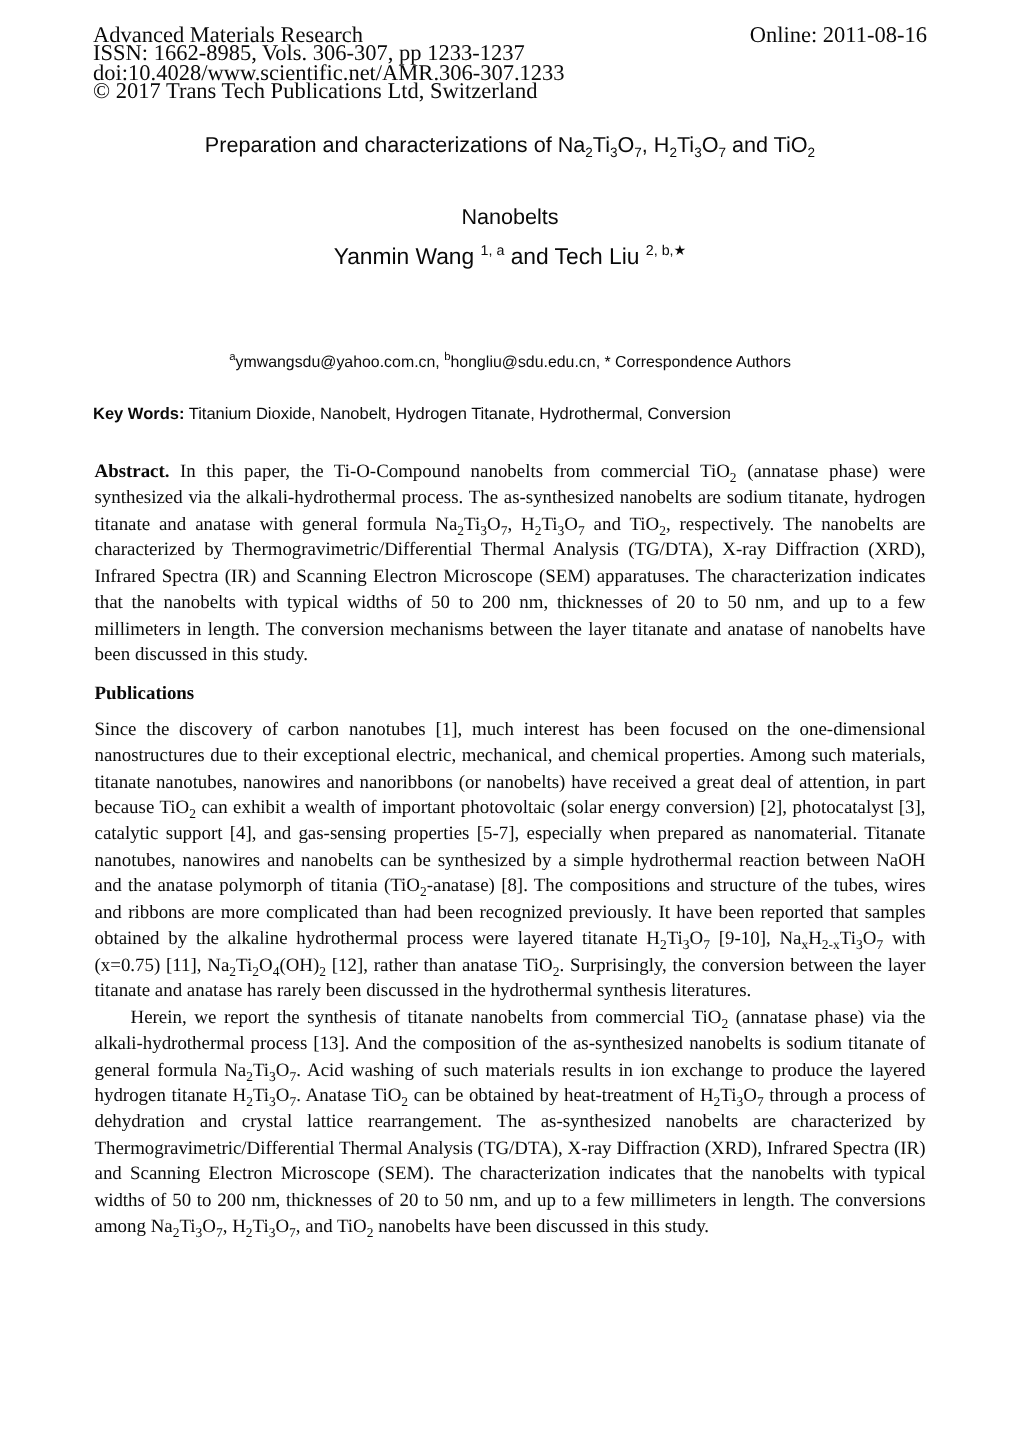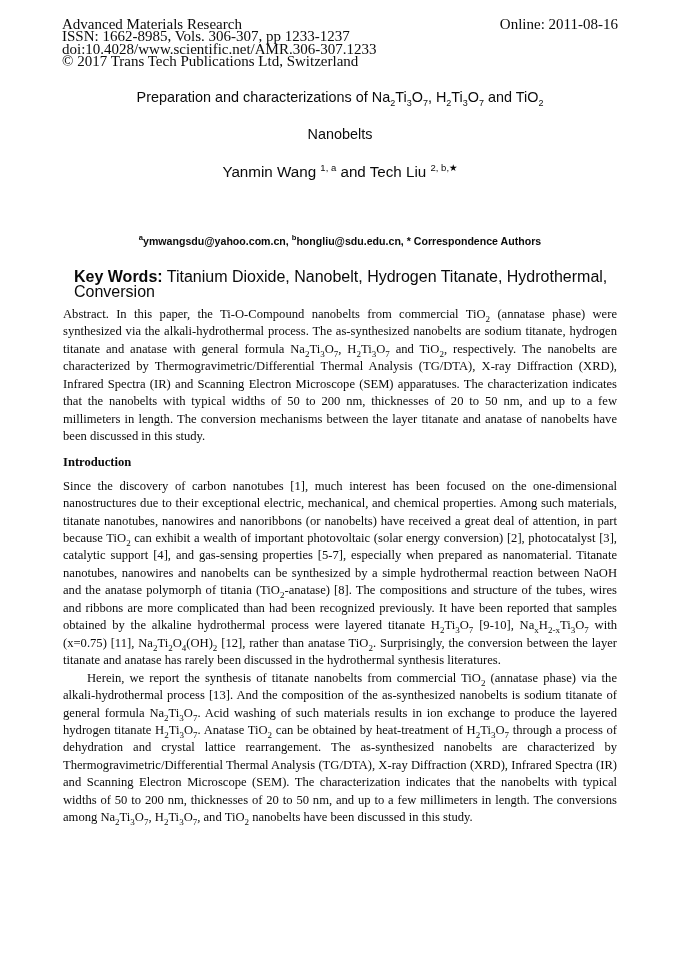--- a/index.html
+++ b/index.html
@@ -47,21 +47,21 @@
     left: 62px;
     top: 88px;
     width: 556px;
     text-align: center;
     font-family: "Liberation Sans", "DejaVu Sans", sans-serif;
     font-weight: normal;
     font-size: 14.4px;
     line-height: 19px;
   }
   .title-line2 {
-    margin-top: 18px;
+    margin-top: 29px;
   }
 
   
   .authors {
     position: absolute;
     left: 62px;
     top: 158px;
     width: 556px;
     text-align: center;
     font-family: "Liberation Sans", "DejaVu Sans", sans-serif;
@@ -84,54 +84,52 @@
   .affiliations sup { font-size: 7.6px; vertical-align: super; }
   .emails {
     position: absolute;
     left: 62px;
     top: 230px;
     width: 556px;
     text-align: center;
     font-family: "Liberation Sans", "DejaVu Sans", sans-serif;
     font-size: 10.6px;
     line-height: 16px;
-    font-weight: bold;
   }
   .emails sup { font-size: 7.6px; vertical-align: super; }
 
   
   .keywords {
     position: absolute;
     left: 62px;
     top: 269px;
     width: 556px;
     font-family: "Liberation Sans", "DejaVu Sans", sans-serif;
-    font-size: 16px;
+    font-size: 11px;
     line-height: 15px;
-    margin-left: 12px;
   }
   .keywords .kw-label { font-weight: bold; }
 
   
   .body-col {
     position: absolute;
     left: 63px;
     top: 306px;
     width: 554px;
     font-size: 12.6px;
     line-height: 17.45px;
     text-align: justify;
   }
   .body-col p {
     margin: 0;
     text-align: justify;
     text-justify: inter-word;
   }
   p.abstract { margin-bottom: 8px; }
-  p.abstract .ab-label { font-weight: normal; }
+  p.abstract .ab-label { font-weight: bold; }
   h2.section-heading {
     margin: 0 0 7px 0;
     font-size: 12.6px;
     font-weight: bold;
     line-height: 17px;
     text-align: left;
   }
   p.para-indent { text-indent: 24px; }
   p.para { margin-bottom: 0; }
   sub { font-size: 9px; vertical-align: sub; line-height: 0; }
@@ -160,20 +158,20 @@
 
 
   <div class="emails"><sup>a</sup><span>ymwangsdu@yahoo.com.cn, </span><sup>b</sup><span>hongliu@sdu.edu.cn, * Correspondence Authors</span></div>
 
   <div class="keywords"><span class="kw-label">Key Words:</span><span> Titanium Dioxide, Nanobelt, Hydrogen Titanate, Hydrothermal, Conversion</span></div>
 
   <div class="body-col">
 
     <p class="abstract"><span class="ab-label">Abstract.</span><span> In this paper, the Ti-O-Compound nanobelts from commercial TiO</span><sub>2</sub><span> (annatase phase) were synthesized via the alkali-hydrothermal process. The as-synthesized nanobelts are sodium titanate, hydrogen titanate and anatase with general formula Na</span><sub>2</sub><span>Ti</span><sub>3</sub><span>O</span><sub>7</sub><span>, H</span><sub>2</sub><span>Ti</span><sub>3</sub><span>O</span><sub>7</sub><span> and TiO</span><sub>2</sub><span>, respectively. The nanobelts are characterized by Thermogravimetric/Differential Thermal Analysis (TG/DTA), X-ray Diffraction (XRD), Infrared Spectra (IR) and Scanning Electron Microscope (SEM) apparatuses. The characterization indicates that the nanobelts with typical widths of 50 to 200 nm, thicknesses of 20 to 50 nm, and up to a few millimeters in length. The conversion mechanisms between the layer titanate and anatase of nanobelts have been discussed in this study.</span></p>
 
-    <h2 class="section-heading">Introduction</h2>
+    <h2 class="section-heading">Publications</h2>
 
     <p class="para"><span>Since the discovery of carbon nanotubes [1], much interest has been focused on the one-dimensional nanostructures due to their exceptional electric, mechanical, and chemical properties. Among such materials, titanate nanotubes, nanowires and nanoribbons (or nanobelts) have received a great deal of attention, in part because TiO</span><sub>2</sub><span> can exhibit a wealth of important photovoltaic (solar energy conversion) [2], photocatalyst [3], catalytic support [4], and gas-sensing properties [5-7], especially when prepared as nanomaterial. Titanate nanotubes, nanowires and nanobelts can be synthesized by a simple hydrothermal reaction between NaOH and the anatase polymorph of titania (TiO</span><sub>2</sub><span>-anatase) [8]. The compositions and structure of the tubes, wires and ribbons are more complicated than had been recognized previously. It have been reported that samples obtained by the alkaline hydrothermal process were layered titanate H</span><sub>2</sub><span>Ti</span><sub>3</sub><span>O</span><sub>7</sub><span> [9-10], Na</span><sub>x</sub><span>H</span><sub>2-x</sub><span>Ti</span><sub>3</sub><span>O</span><sub>7</sub><span> with (x=0.75) [11], Na</span><sub>2</sub><span>Ti</span><sub>2</sub><span>O</span><sub>4</sub><span>(OH)</span><sub>2</sub><span> [12], rather than anatase TiO</span><sub>2</sub><span>. Surprisingly, the conversion between the layer titanate and anatase has rarely been discussed in the hydrothermal synthesis literatures.</span></p>
 
     <p class="para para-indent"><span>Herein, we report the synthesis of titanate nanobelts from commercial TiO</span><sub>2</sub><span> (annatase phase) via the alkali-hydrothermal process [13]. And the composition of the as-synthesized nanobelts is sodium titanate of general formula Na</span><sub>2</sub><span>Ti</span><sub>3</sub><span>O</span><sub>7</sub><span>. Acid washing of such materials results in ion exchange to produce the layered hydrogen titanate H</span><sub>2</sub><span>Ti</span><sub>3</sub><span>O</span><sub>7</sub><span>. Anatase TiO</span><sub>2</sub><span> can be obtained by heat-treatment of H</span><sub>2</sub><span>Ti</span><sub>3</sub><span>O</span><sub>7</sub><span> through a process of dehydration and crystal lattice rearrangement. The as-synthesized nanobelts are characterized by Thermogravimetric/Differential Thermal Analysis (TG/DTA), X-ray Diffraction (XRD), Infrared Spectra (IR) and Scanning Electron Microscope (SEM). The characterization indicates that the nanobelts with typical widths of 50 to 200 nm, thicknesses of 20 to 50 nm, and up to a few millimeters in length. The conversions among Na</span><sub>2</sub><span>Ti</span><sub>3</sub><span>O</span><sub>7</sub><span>, H</span><sub>2</sub><span>Ti</span><sub>3</sub><span>O</span><sub>7</sub><span>, and TiO</span><sub>2</sub><span> nanobelts have been discussed in this study.</span></p>
 
   </div>
 </div>
 
 </body></html>

